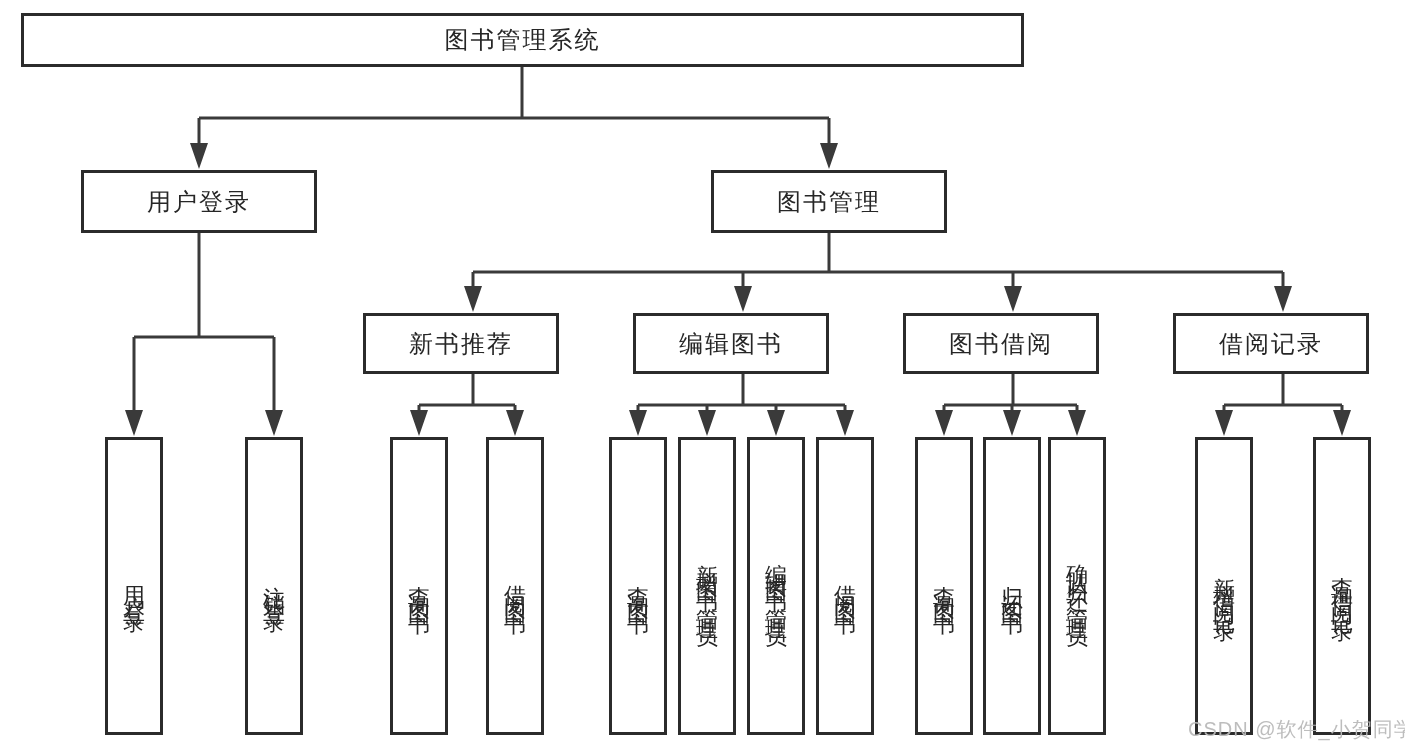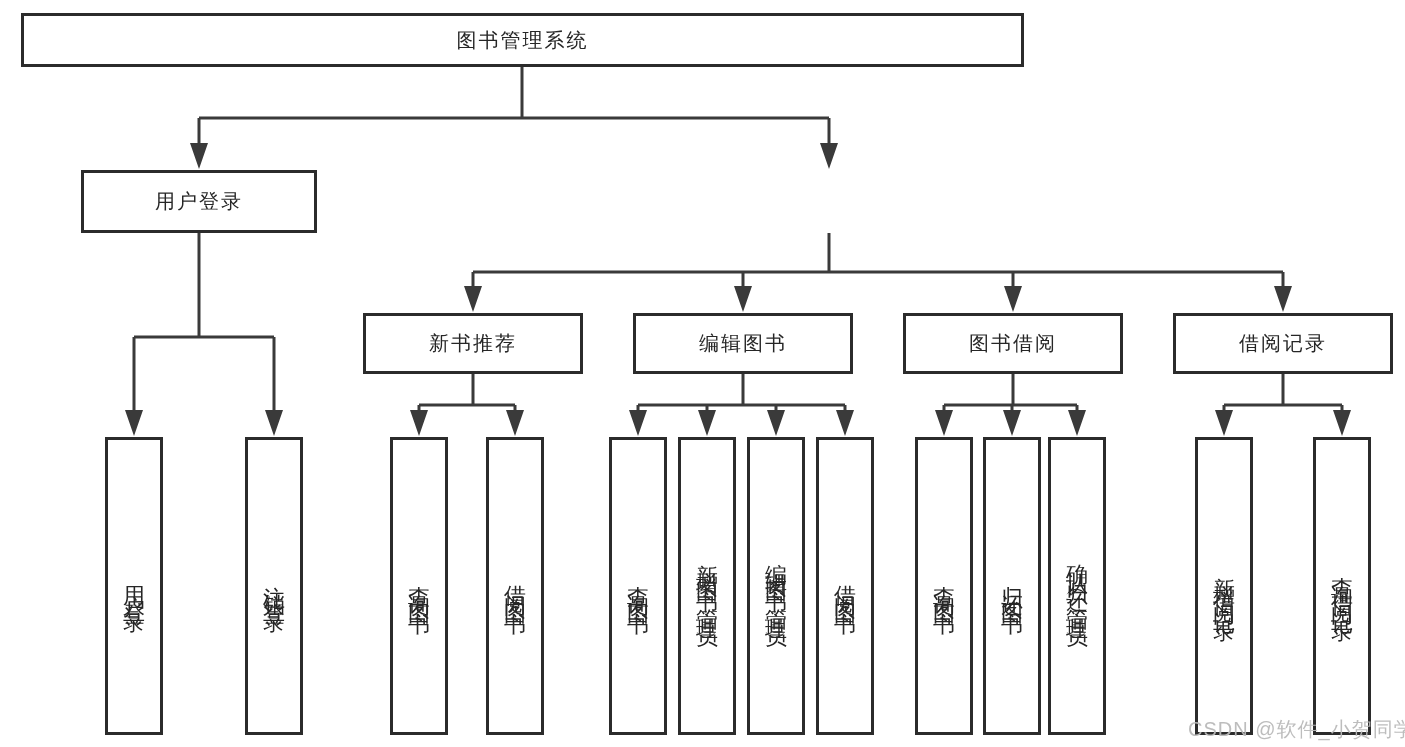--- a/index.html
+++ b/index.html
@@ -19,35 +19,35 @@
   .node {
     position: absolute;
     box-sizing: border-box;
     background: #ffffff;
     border: 3px solid #2b2b2b;
     display: flex;
     align-items: center;
     justify-content: center;
   }
   .node .hlabel {
-    font-size: 20px;
+    font-size: 24px;
     letter-spacing: 2px;
     color: #262626;
     white-space: nowrap;
   }
   .node .vlabel {
     writing-mode: vertical-rl;
     text-orientation: mixed;
     font-size: 22px;
     letter-spacing: 9px;
     line-height: 1;
     color: #262626;
   }
   .leaf { top: 437px; height: 298px; width: 58px; }
-  .lvl3 { top: 313px; height: 61px; width: 220px; }
+  .lvl3 { top: 313px; height: 61px; width: 196px; }
   .lvl2 { top: 170px; height: 63px; width: 236px; }
   .watermark {
     position: absolute;
     left: 1188px;
     top: 716px;
     font-size: 20px;
     letter-spacing: 1px;
     color: rgba(185,185,185,0.95);
     white-space: nowrap;
     z-index: 5;
@@ -77,20 +77,23 @@
              M1068 410 L1086 410 L1077 436 Z M1215 410 L1233 410 L1224 436 Z
              M1333 410 L1351 410 L1342 436 Z" fill="#3a3a3a" stroke="none"></path>
   </svg>
 
   <div class="node" style="left:21px; top:13px; width:1003px; height:54px;">
     <span class="hlabel">图书管理系统</span>
   </div>
 
   <div class="node lvl2" style="left:81px;">
     <span class="hlabel">用户登录</span>
+  </div>
+  <div class="node lvl2" style="left:711px;">
+    <span class="hlabel">图书管理</span>
   </div>
 
   <div class="node lvl3" style="left:363px;">
     <span class="hlabel">新书推荐</span>
   </div>
   <div class="node lvl3" style="left:633px;">
     <span class="hlabel">编辑图书</span>
   </div>
   <div class="node lvl3" style="left:903px;">
     <span class="hlabel">图书借阅</span>

